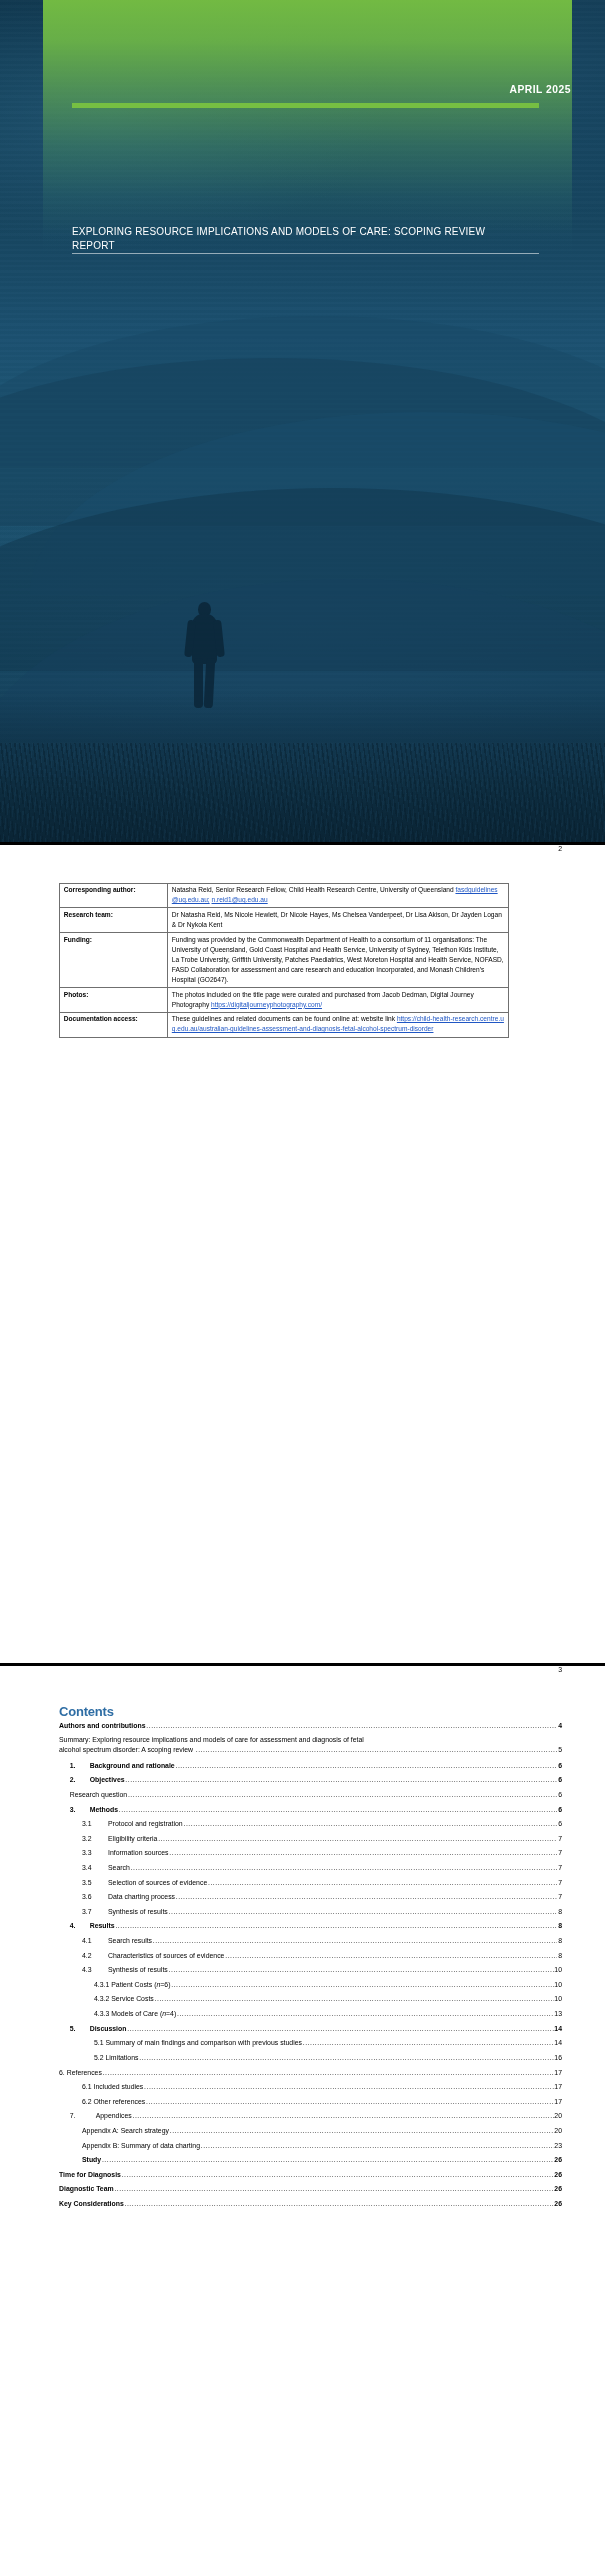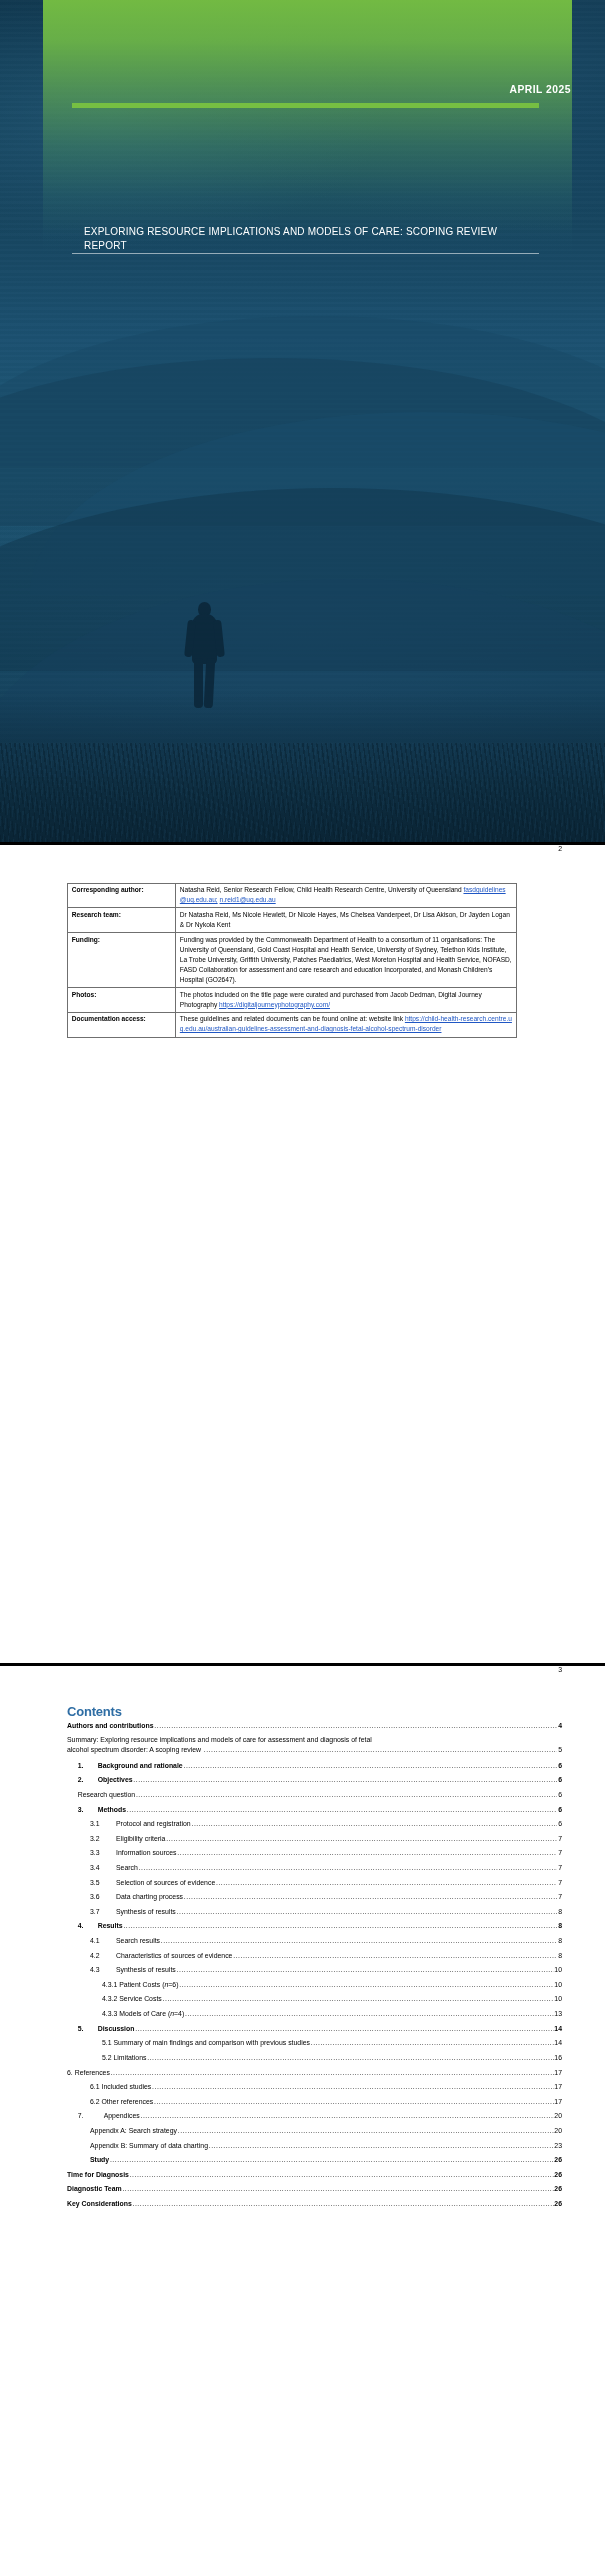--- a/index.html
+++ b/index.html
@@ -146,39 +146,39 @@
     position: absolute;
     left: 72px; top: 128px; width: 473px;
     color: #ffffff;
     font-size: 19.4px;
     font-weight: 700;
     line-height: 1.33;
     letter-spacing: -0.1px;
   }
   .cover-subtitle {
     position: absolute;
-    left: 84px; top: 217px; width: 427px;
+    left: 72px; top: 217px; width: 427px;
     color: #ffffff;
     font-size: 10px;
     font-weight: 400;
     line-height: 1.42;
     letter-spacing: 0.2px;
   }
   .cover-subrule {
     position: absolute;
     left: 72px; top: 253px; width: 467px; height: 0.8px;
     background: rgba(255,255,255,.55);
   }
 
   
   .page {
     position: relative;
     width: 605px;
     background: #fff;
-    padding: 0 0 0 12px;
+    padding: 0 0 0 4px;
   }
   .page-number {
     text-align: right;
     font-size: 6.9px;
     padding-right: 43px;
     color: #000;
     font-family: "Liberation Sans", sans-serif;
   }
   .page-break {
     width: 605px;

